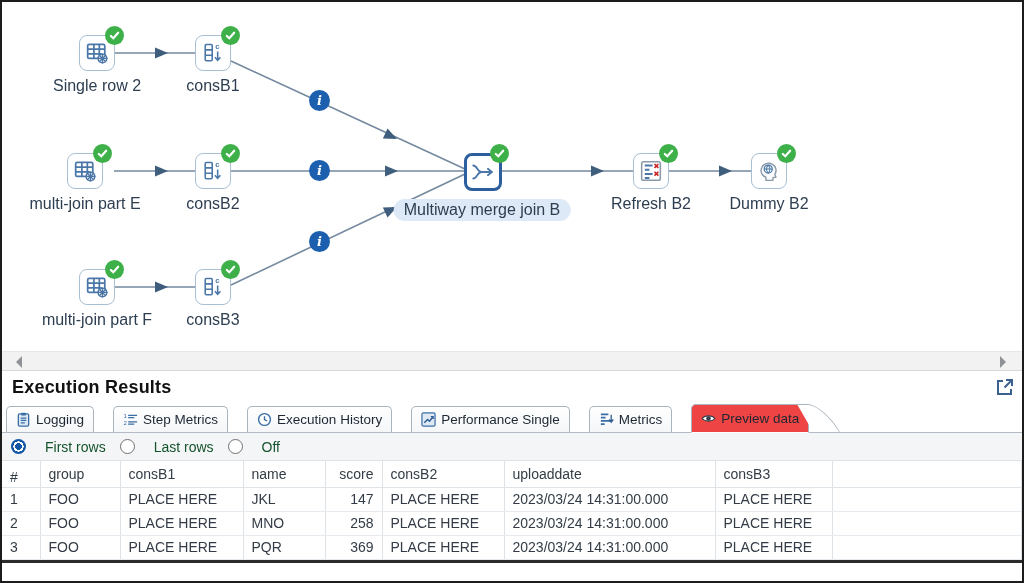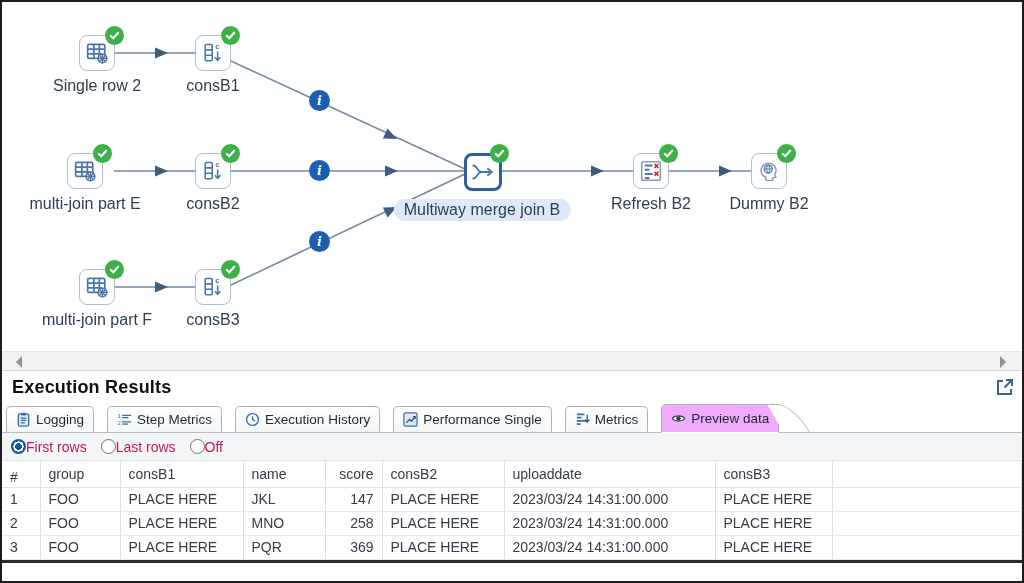--- a/index.html
+++ b/index.html
@@ -31,32 +31,32 @@
 
   
   .results-header { position:relative; height:32px; display:flex; align-items:center; padding:0 10px; background:#fff; }
   .results-title  { font-size:18px; font-weight:bold; color:#111; letter-spacing:0.2px; }
   .ext-btn { position:absolute; right:6px; top:5px; width:22px; height:22px; cursor:pointer; }
 
   
   .tabbar { position:relative; height:30px; display:flex; align-items:flex-end; padding-left:4px;
             border-bottom:1px solid #b3bcc4; background:#fff; }
   .tab { position:relative; display:flex; align-items:center; gap:5px; height:26px; padding:0 9px;
-         border:1px solid #aab4bd; border-bottom:none; border-radius:5px 5px 0 0; margin-right:13px;
+         border:1px solid #aab4bd; border-bottom:none; border-radius:5px 5px 0 0; margin-right:19px;
          background:linear-gradient(#ffffff,#f4f6f8); font-size:13.5px; color:#1d2733; cursor:pointer; white-space:nowrap; }
-  .tab.active { height:29px; background:#f0abfc; z-index:2; margin-bottom:-1px; border-bottom:1px solid #fff; }
+  .tab.active { height:29px; background:#ef4444; z-index:2; margin-bottom:-1px; border-bottom:1px solid #fff; }
   .tab.active::after { content:""; position:absolute; right:-24px; top:-1px; width:26px; height:100%;
          background:#fff; border-top:1px solid #aab4bd; border-right:1px solid #aab4bd;
          border-top-right-radius:18px 30px; transform:skewX(30deg); }
   .tab .ticon { display:flex; width:15px; height:15px; }
 
   
   .radiorow { height:28px; display:flex; align-items:center; gap:14px; padding-left:9px;
               background:#f4f5f6; border-bottom:1px solid #e0e2e4; }
-  .radio { display:flex; align-items:center; gap:0; font-size:14px; color:#be185d; cursor:pointer; }
+  .radio { display:flex; align-items:center; gap:19px; font-size:14px; color:#14532d; cursor:pointer; }
   .rdot  { width:15px; height:15px; border-radius:50%; border:1px solid #707070; background:#fff; }
   .radio.selected .rdot { border:none; background:radial-gradient(circle,#1256a6 0 3.2px,#ffffff 3.5px 5px,#1256a6 5.2px); }
 
   
   .ptable { width:100%; border-collapse:collapse; table-layout:fixed; font-size:14px; color:#333c46; }
   .ptable th, .ptable td { font-weight:normal; text-align:left; padding:0 0 0 8px; height:24px;
         border-right:1px solid #dde2e7; border-bottom:1px solid #e7ebef; overflow:hidden; white-space:nowrap; }
   .ptable thead th { height:26px; border-bottom:1px solid #dfe4e9; }
   .ptable .col-num { text-align:right; padding-right:8px; }
   .ptable th.hash { position:relative; }

